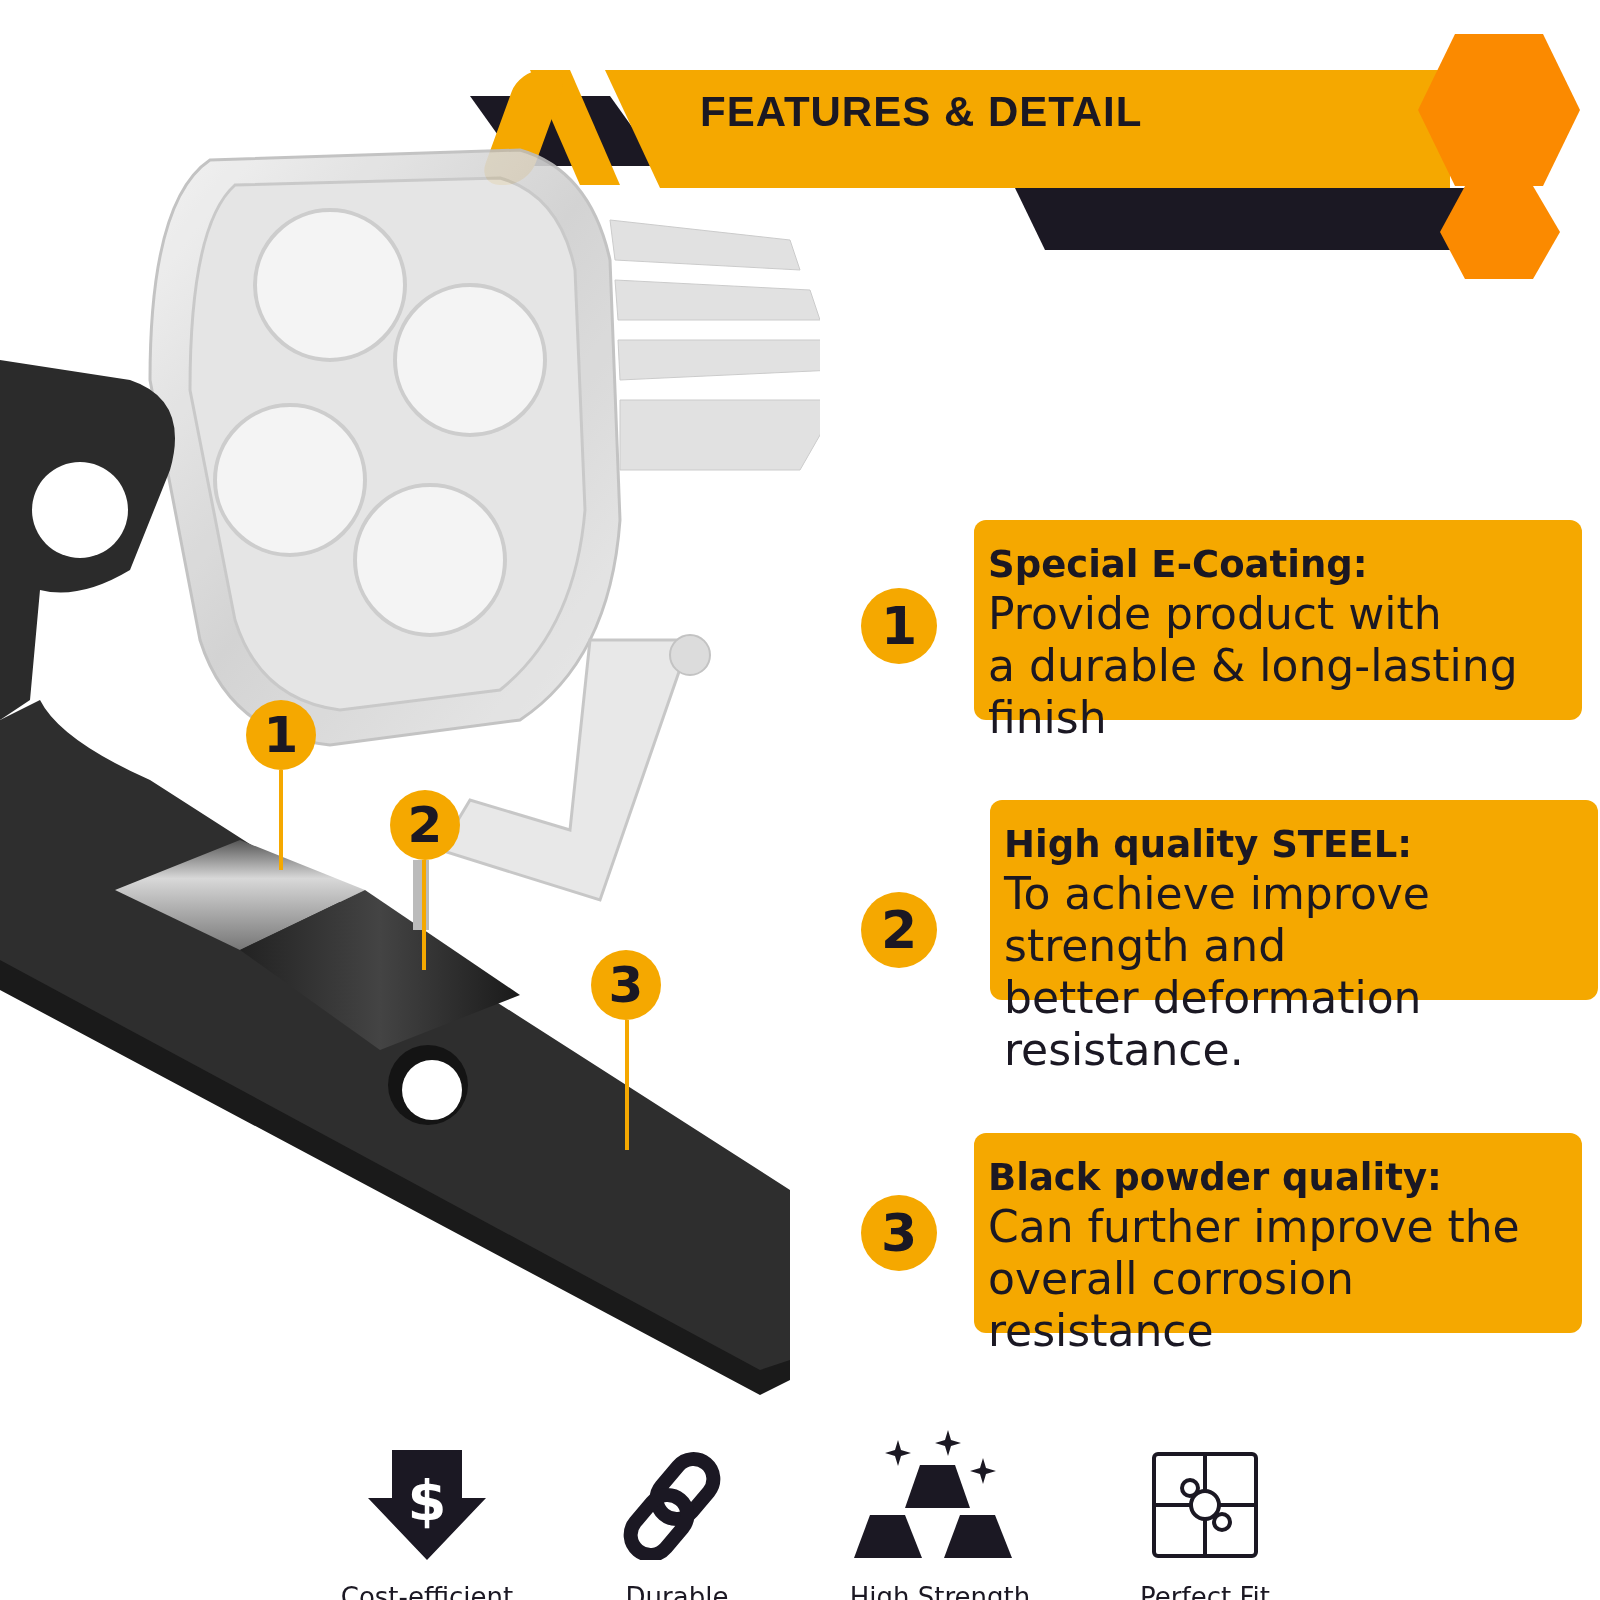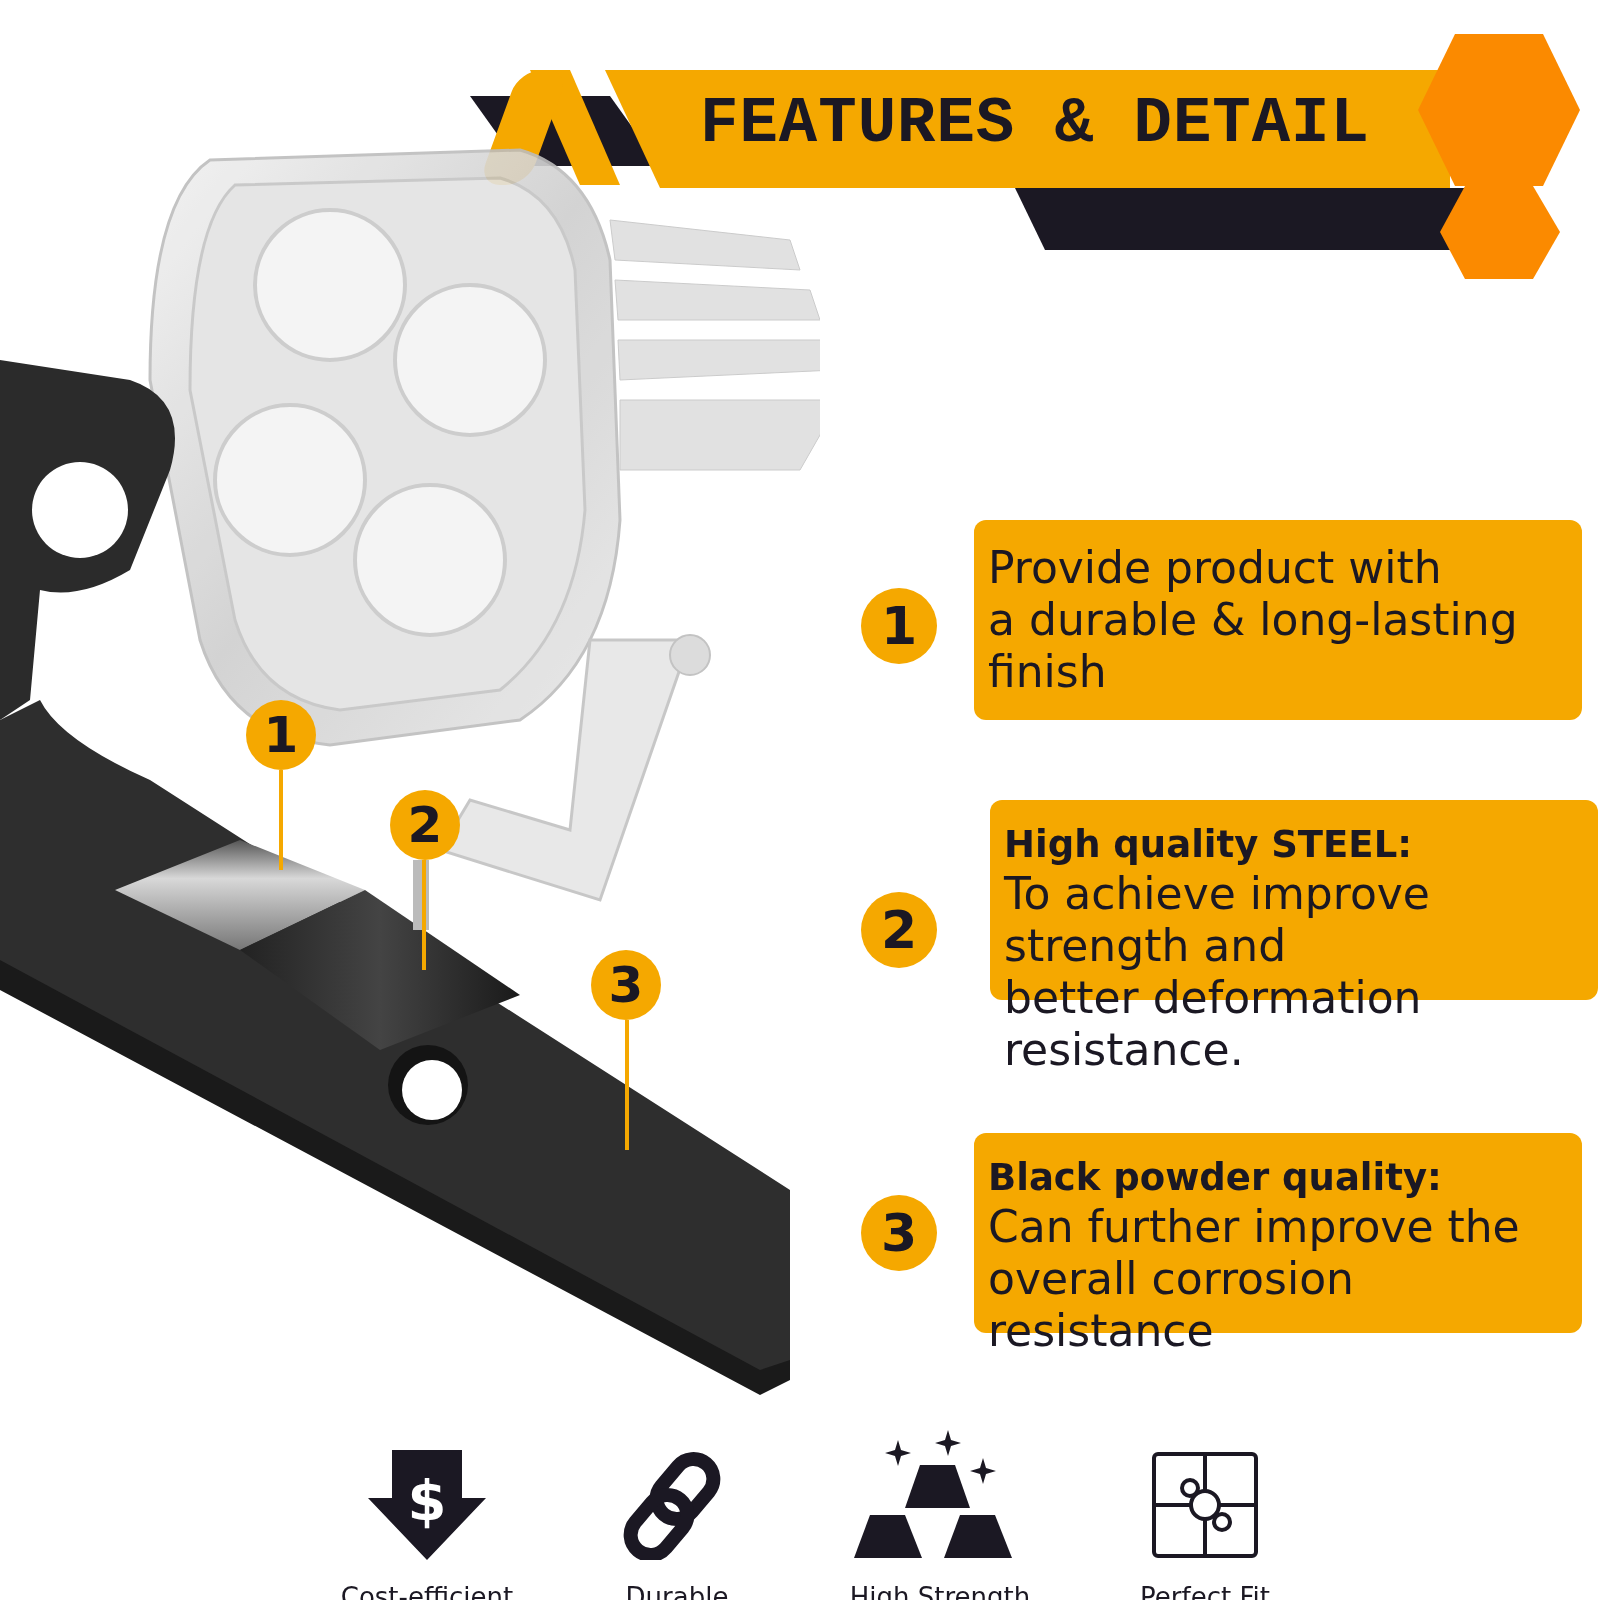--- a/index.html
+++ b/index.html
@@ -1,18 +1,18 @@
 <!DOCTYPE html>
 <html><head>
 <meta charset="utf-8">
 <style>
   html,body{margin:0;padding:0;background:#fff;}
   body{width:1600px;height:1600px;position:relative;overflow:hidden;font-family:"DejaVu Sans","Liberation Sans",sans-serif;color:#1b1823;}
   .banner-svg{position:absolute;left:0;top:0;}
-  .banner-title{position:absolute;left:700px;top:88px;font-size:64px;font-weight:bold;letter-spacing:1px;color:#1b1823;white-space:nowrap;font-family:Liberation Mono, monospace;}
+  .banner-title{position:absolute;left:700px;top:88px;font-size:42px;font-weight:bold;letter-spacing:1px;color:#1b1823;white-space:nowrap;font-family:Liberation Sans, sans-serif;}
   .product-svg{position:absolute;left:0;top:0;}
   .callout{position:absolute;width:70px;height:70px;border-radius:50%;background:#f5a800;color:#1b1823;font-weight:bold;font-size:50px;display:flex;align-items:center;justify-content:center;font-family:"DejaVu Sans",sans-serif;}
   .callout-line{position:absolute;width:4px;background:#f5a800;}
   .feat-num{position:absolute;width:76px;height:76px;border-radius:50%;background:#f5a800;color:#1b1823;font-weight:bold;font-size:52px;display:flex;align-items:center;justify-content:center;}
   .feat-card{position:absolute;left:974px;width:608px;height:200px;background:#f5a800;border-radius:12px;box-sizing:border-box;padding:22px 14px 0 14px;}
   .feat-title{font-weight:bold;font-size:37px;line-height:46px;color:#1b1823;white-space:nowrap;}
   .feat-desc{font-size:44px;line-height:52px;color:#1b1823;white-space:pre-line;}
   .badge{position:absolute;top:1420px;width:220px;text-align:center;}
   .badge-icon{height:140px;display:flex;align-items:flex-end;justify-content:center;}
   .badge-label{font-size:26px;margin-top:22px;color:#1b1823;white-space:nowrap;}
@@ -92,20 +92,21 @@
 <div class="callout" style="left:246px;top:700px;">1</div>
 
 <div class="callout-line" style="left:422px;top:860px;height:110px;"></div>
 <div class="callout" style="left:390px;top:790px;">2</div>
 
 <div class="callout-line" style="left:625px;top:1020px;height:130px;"></div>
 <div class="callout" style="left:591px;top:950px;">3</div>
 
 <div class="feat-num" style="left:861px;top:588px;">1</div>
 <div class="feat-card" style="top:520px;">
+  <div class="feat-title">Special E-Coating:</div>
   <div class="feat-desc">Provide product with
 a durable &amp; long-lasting finish</div>
 </div>
 
 <div class="feat-num" style="left:861px;top:892px;">2</div>
 <div class="feat-card" style="top:800px;margin-left:16px;">
   <div class="feat-title">High quality STEEL:</div>
   <div class="feat-desc">To achieve improve strength and
 better deformation resistance.</div>
 </div>

